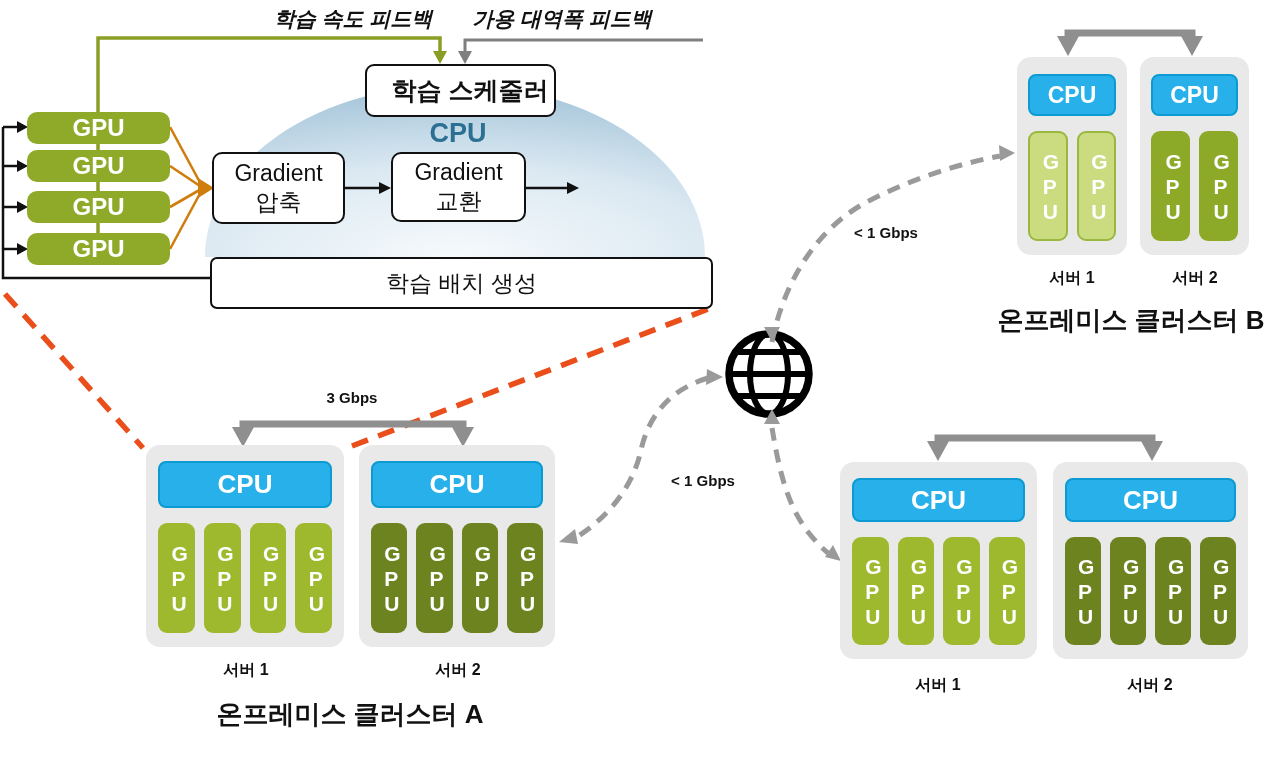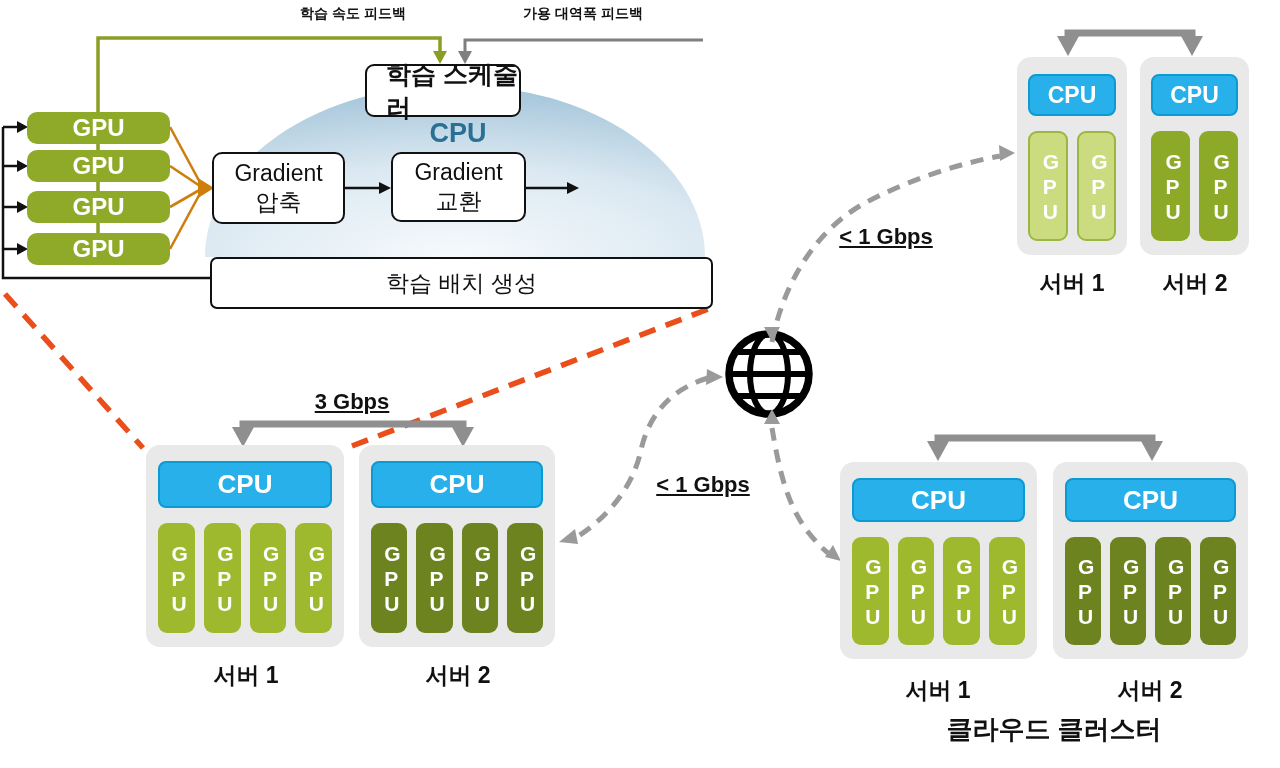--- a/index.html
+++ b/index.html
@@ -11,40 +11,40 @@
 
   
   .gpu-wide{background:#8faa29;border-radius:10px;color:#fff;font-weight:bold;font-size:24px;
             display:flex;align-items:center;justify-content:center;}
   .proc-box{background:#fff;border:2.5px solid #111;border-radius:10px;display:flex;flex-direction:column;
             align-items:center;justify-content:center;font-size:23px;line-height:29px;font-weight:500;text-align:center;}
   .sched-box{background:#fff;border:2.5px solid #111;border-radius:9px;display:flex;align-items:center;
              justify-content:center;font-size:25px;font-weight:700;}
   .batch-box{background:#fff;border:2.5px solid #111;border-radius:7px;display:flex;align-items:center;
              justify-content:center;font-size:23px;font-weight:500;}
-  .feed-label{font-size:14px;font-weight:600;white-space:nowrap;transform:translateX(-50%);}
+  .feed-label{font-size:21px;font-weight:600;white-space:nowrap;transform:translateX(-50%);font-style:italic;}
   .cpu-dome-label{font-size:27px;font-weight:700;color:#2b7093;transform:translateX(-50%);}
 
   
   .server{background:#e9e9e9;border-radius:14px;display:flex;flex-direction:column;padding:16px 12px 14px;}
   .server .cpu{border-radius:8px;background:#27b0e9;border:2px solid #0c9ad2;color:#fff;font-weight:700;
                display:flex;align-items:center;justify-content:center;}
   .cpu-lg{height:43px;font-size:26px;}
   .cpu-sm{height:38px;font-size:23px;}
   .gpus{display:flex;gap:9px;margin-top:15px;flex:1;}
   .gpu-col{flex:1;border-radius:9px;display:flex;align-items:center;justify-content:center;}
   .gpu-col .vtxt{display:block;width:10px;margin:0 auto;text-align:center;word-break:break-all;
                  color:#fff;font-weight:700;font-size:21px;line-height:25px;}
   .g-mid {background:#9fb92f;}
   .g-dark{background:#6d831f;}
   .g-pale{background:#cbdc80;border:2px solid #9ab83f;}
   .g-olive{background:#8caa28;}
-  .srv-label{font-size:23px;font-weight:600;white-space:nowrap;transform:translateX(-50%);text-align:right;}
+  .srv-label{font-size:16px;font-weight:600;white-space:nowrap;transform:translateX(-50%);text-align:right;}
   .cluster-title{font-size:26px;font-weight:700;white-space:nowrap;transform:translateX(-50%);}
-  .bw-label{font-size:22px;font-weight:600;white-space:nowrap;transform:translateX(-50%);text-decoration:underline;}
+  .bw-label{font-size:15px;font-weight:600;white-space:nowrap;transform:translateX(-50%);}
 </style>
 </head>
 <body>
 
 <div id="stage">
 
   <svg id="wires" viewBox="0 0 1280 768">
     <defs>
       <radialGradient id="domeG" cx="50%" cy="100%" r="95%">
         <stop offset="0%" stop-color="#f6fafc"></stop>
@@ -134,23 +134,23 @@
       <polygon fill="#8f8f8f" points="1181,36 1203,36 1192,56"></polygon>
     </g>
     <g>
       <polyline points="938,444 938,438 1152,438 1152,444" stroke="#8f8f8f" stroke-width="7" fill="none"></polyline>
       <polygon fill="#8f8f8f" points="927,441 949,441 938,461"></polygon>
       <polygon fill="#8f8f8f" points="1141,441 1163,441 1152,461"></polygon>
     </g>
   </svg>
 
   <div class="abs z2 feed-label" style="left:353px;top:5px;">학습 속도 피드백</div>
-  <div class="abs z2 feed-label" style="left:583px;top:5px;">가용 대역폭 피드백</div>
-
-  <div class="abs z2 sched-box" style="left:365px;top:64px;width:156px;height:53px;padding-left:19px;">학습 스케줄러</div>
+  <div class="abs z2 feed-label" style="left:562px;top:5px;">가용 대역폭 피드백</div>
+
+  <div class="abs z2 sched-box" style="left:365px;top:64px;width:191px;height:53px;padding-left:19px;">학습 스케줄러</div>
 
   <div class="abs z2 cpu-dome-label" style="left:458px;top:118px;">CPU</div>
 
   <div class="abs z2 gpu-wide" style="left:27px;top:112px;width:143px;height:32px;">GPU</div>
   <div class="abs z2 gpu-wide" style="left:27px;top:150px;width:143px;height:32px;">GPU</div>
   <div class="abs z2 gpu-wide" style="left:27px;top:191px;width:143px;height:32px;">GPU</div>
   <div class="abs z2 gpu-wide" style="left:27px;top:233px;width:143px;height:32px;">GPU</div>
 
   <div class="abs z2 proc-box" style="left:212px;top:152px;width:133px;height:72px;">
     <span>Gradient</span>
@@ -196,20 +196,21 @@
       <div class="gpu-col g-dark">
           <span class="vtxt">GPU</span>
         </div>
       <div class="gpu-col g-dark">
           <span class="vtxt">GPU</span>
         </div>
     </div>
   </div>
   <div class="abs z2 srv-label" style="left:246px;top:660px;">서버 1</div>
   <div class="abs z2 srv-label" style="left:458px;top:660px;">서버 2</div>
+  <div class="abs z2 cluster-title" style="left:350px;top:697px;">온프레미스 클러스터 A</div>
 
   <div class="abs z2 server" style="left:1017px;top:57px;width:110px;height:198px;padding:17px 11px 14px;">
     <div class="cpu cpu-sm">CPU</div>
     <div class="gpus">
       <div class="gpu-col g-pale">
           <span class="vtxt">GPU</span>
         </div>
       <div class="gpu-col g-pale">
           <span class="vtxt">GPU</span>
         </div>
@@ -221,20 +222,21 @@
       <div class="gpu-col g-olive">
           <span class="vtxt">GPU</span>
         </div>
       <div class="gpu-col g-olive">
           <span class="vtxt">GPU</span>
         </div>
     </div>
   </div>
   <div class="abs z2 srv-label" style="left:1072px;top:268px;">서버 1</div>
   <div class="abs z2 srv-label" style="left:1195px;top:268px;">서버 2</div>
+  <div class="abs z2 cluster-title" style="left:1131px;top:303px;">온프레미스 클러스터 B</div>
 
   <div class="abs z2 server" style="left:840px;top:462px;width:197px;height:197px;">
     <div class="cpu cpu-lg" style="height:40px;">CPU</div>
     <div class="gpus">
       <div class="gpu-col g-mid">
           <span class="vtxt">GPU</span>
         </div>
       <div class="gpu-col g-mid">
           <span class="vtxt">GPU</span>
         </div>
@@ -258,15 +260,14 @@
       <div class="gpu-col g-dark">
           <span class="vtxt">GPU</span>
         </div>
       <div class="gpu-col g-dark">
           <span class="vtxt">GPU</span>
         </div>
     </div>
   </div>
   <div class="abs z2 srv-label" style="left:938px;top:675px;">서버 1</div>
   <div class="abs z2 srv-label" style="left:1150px;top:675px;">서버 2</div>
-  <div class="abs z2 cluster-title" style="left:1054px;top:712px;">클라우드 클러스터</div>
 
 </div>
 
 </body></html>

